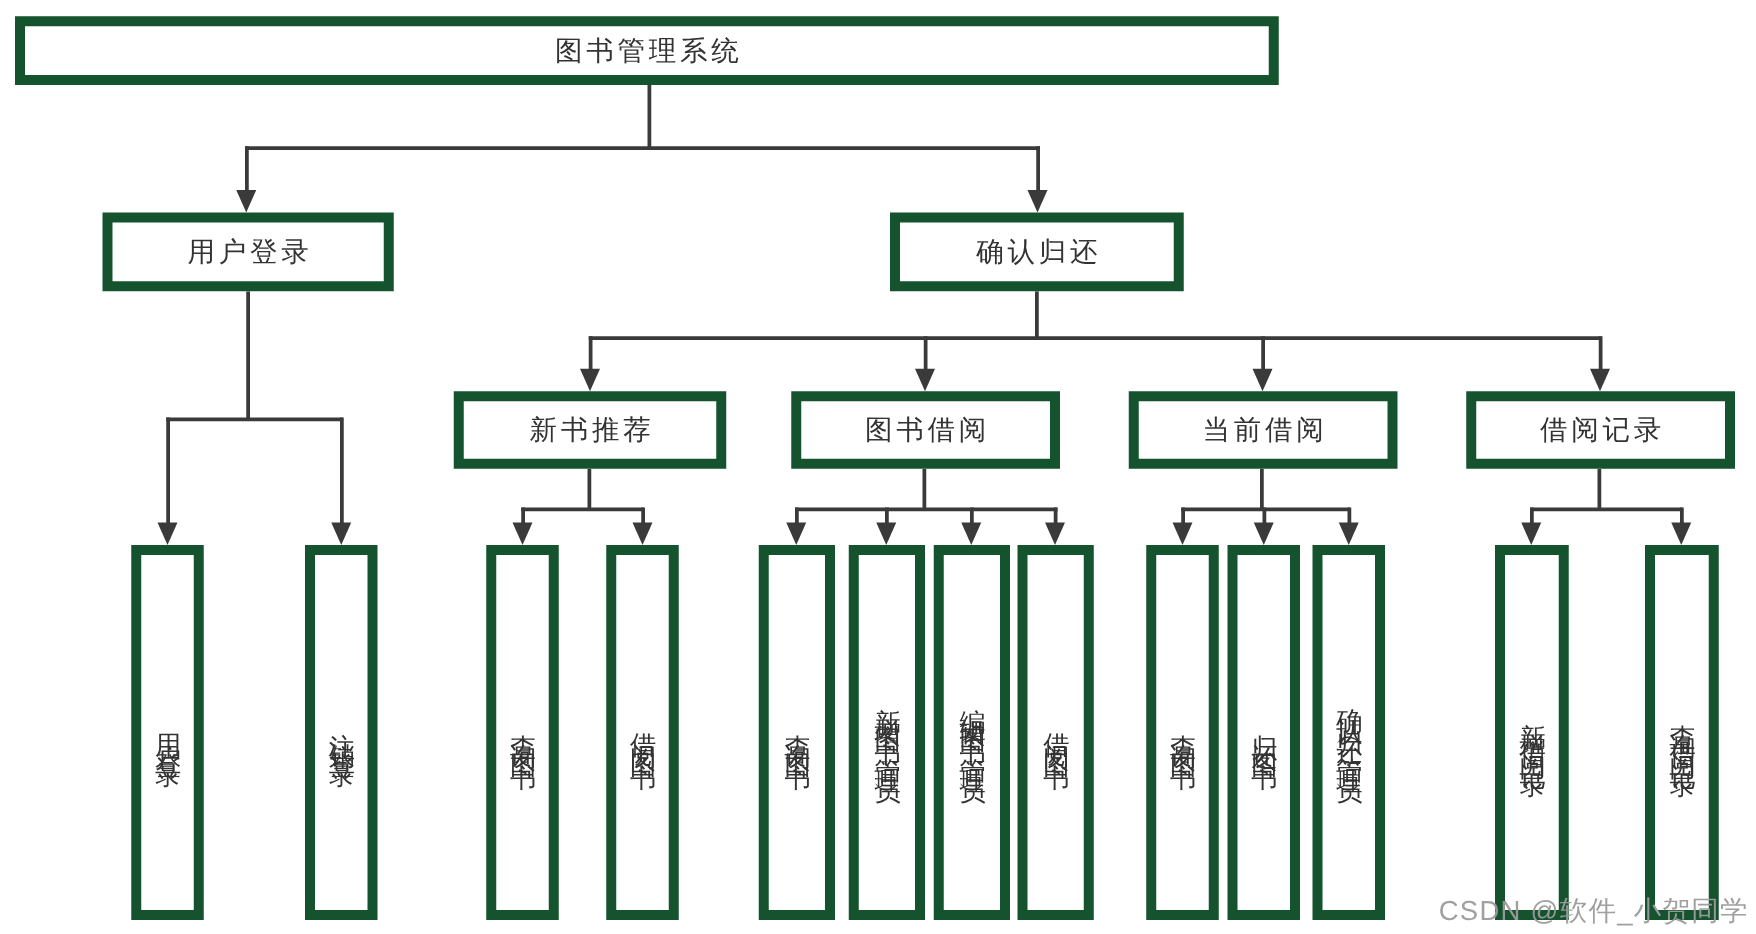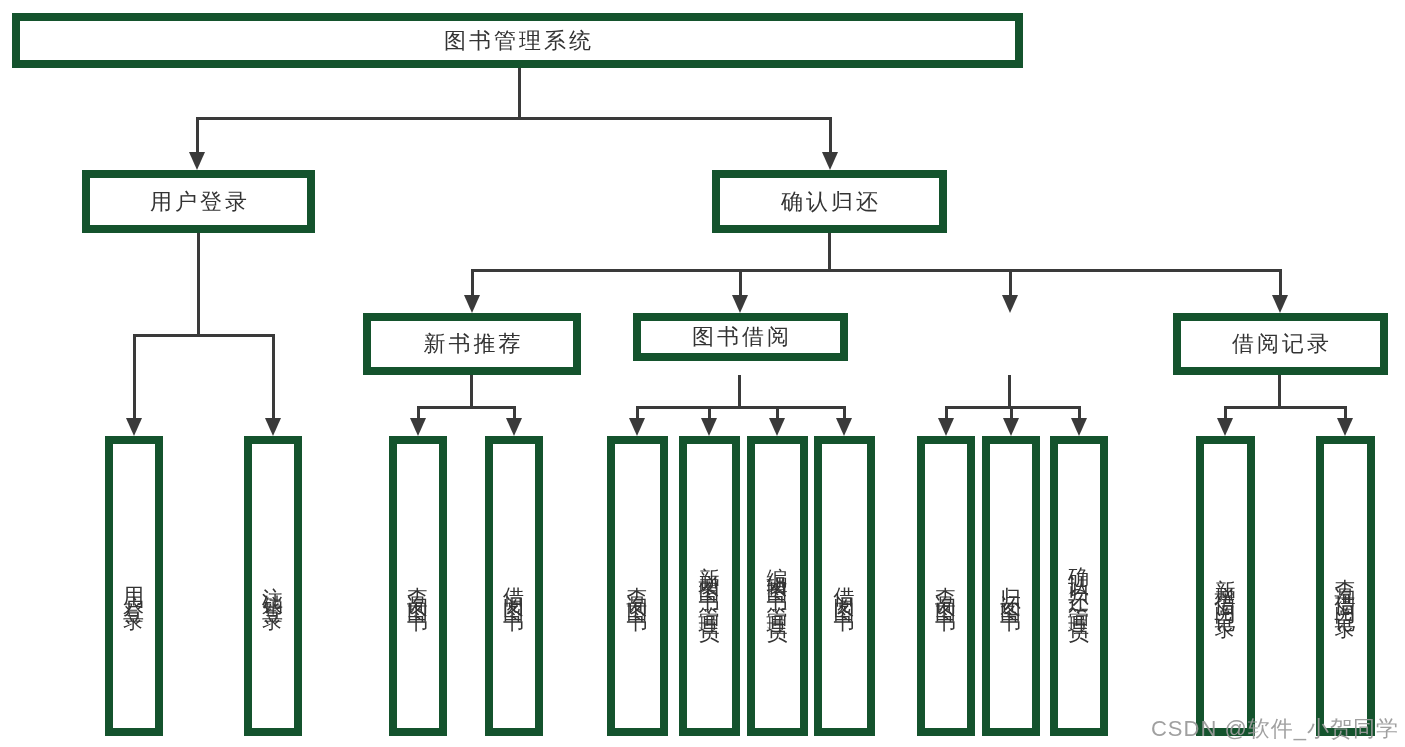--- a/index.html
+++ b/index.html
@@ -70,22 +70,25 @@
   <div class="vl" style="left:739px;top:269px;height:28px;"></div>
   <div class="ar" style="left:732px;top:295px;"></div>
   <div class="vl" style="left:1009px;top:269px;height:28px;"></div>
   <div class="ar" style="left:1002px;top:295px;"></div>
   <div class="vl" style="left:1279px;top:269px;height:28px;"></div>
   <div class="ar" style="left:1272px;top:295px;"></div>
 
   <div class="box hbox" style="left:363px;top:313px;width:218px;height:62px;">
     <span>新书推荐</span>
   </div>
-  <div class="box hbox" style="left:633px;top:313px;width:215px;height:48px;">
+  <div class="box hbox" style="left:633px;top:313px;width:215px;height:62px;">
     <span>图书借阅</span>
+  </div>
+  <div class="box hbox" style="left:903px;top:313px;width:215px;height:62px;">
+    <span>当前借阅</span>
   </div>
   <div class="box hbox" style="left:1173px;top:313px;width:215px;height:62px;">
     <span>借阅记录</span>
   </div>
 
   <div class="vl" style="left:470px;top:375px;height:33px;"></div>
   <div class="hl" style="left:417px;top:406px;width:98px;"></div>
   <div class="vl" style="left:417px;top:406px;height:14px;"></div>
   <div class="ar" style="left:410px;top:418px;"></div>
   <div class="vl" style="left:513px;top:406px;height:14px;"></div>

